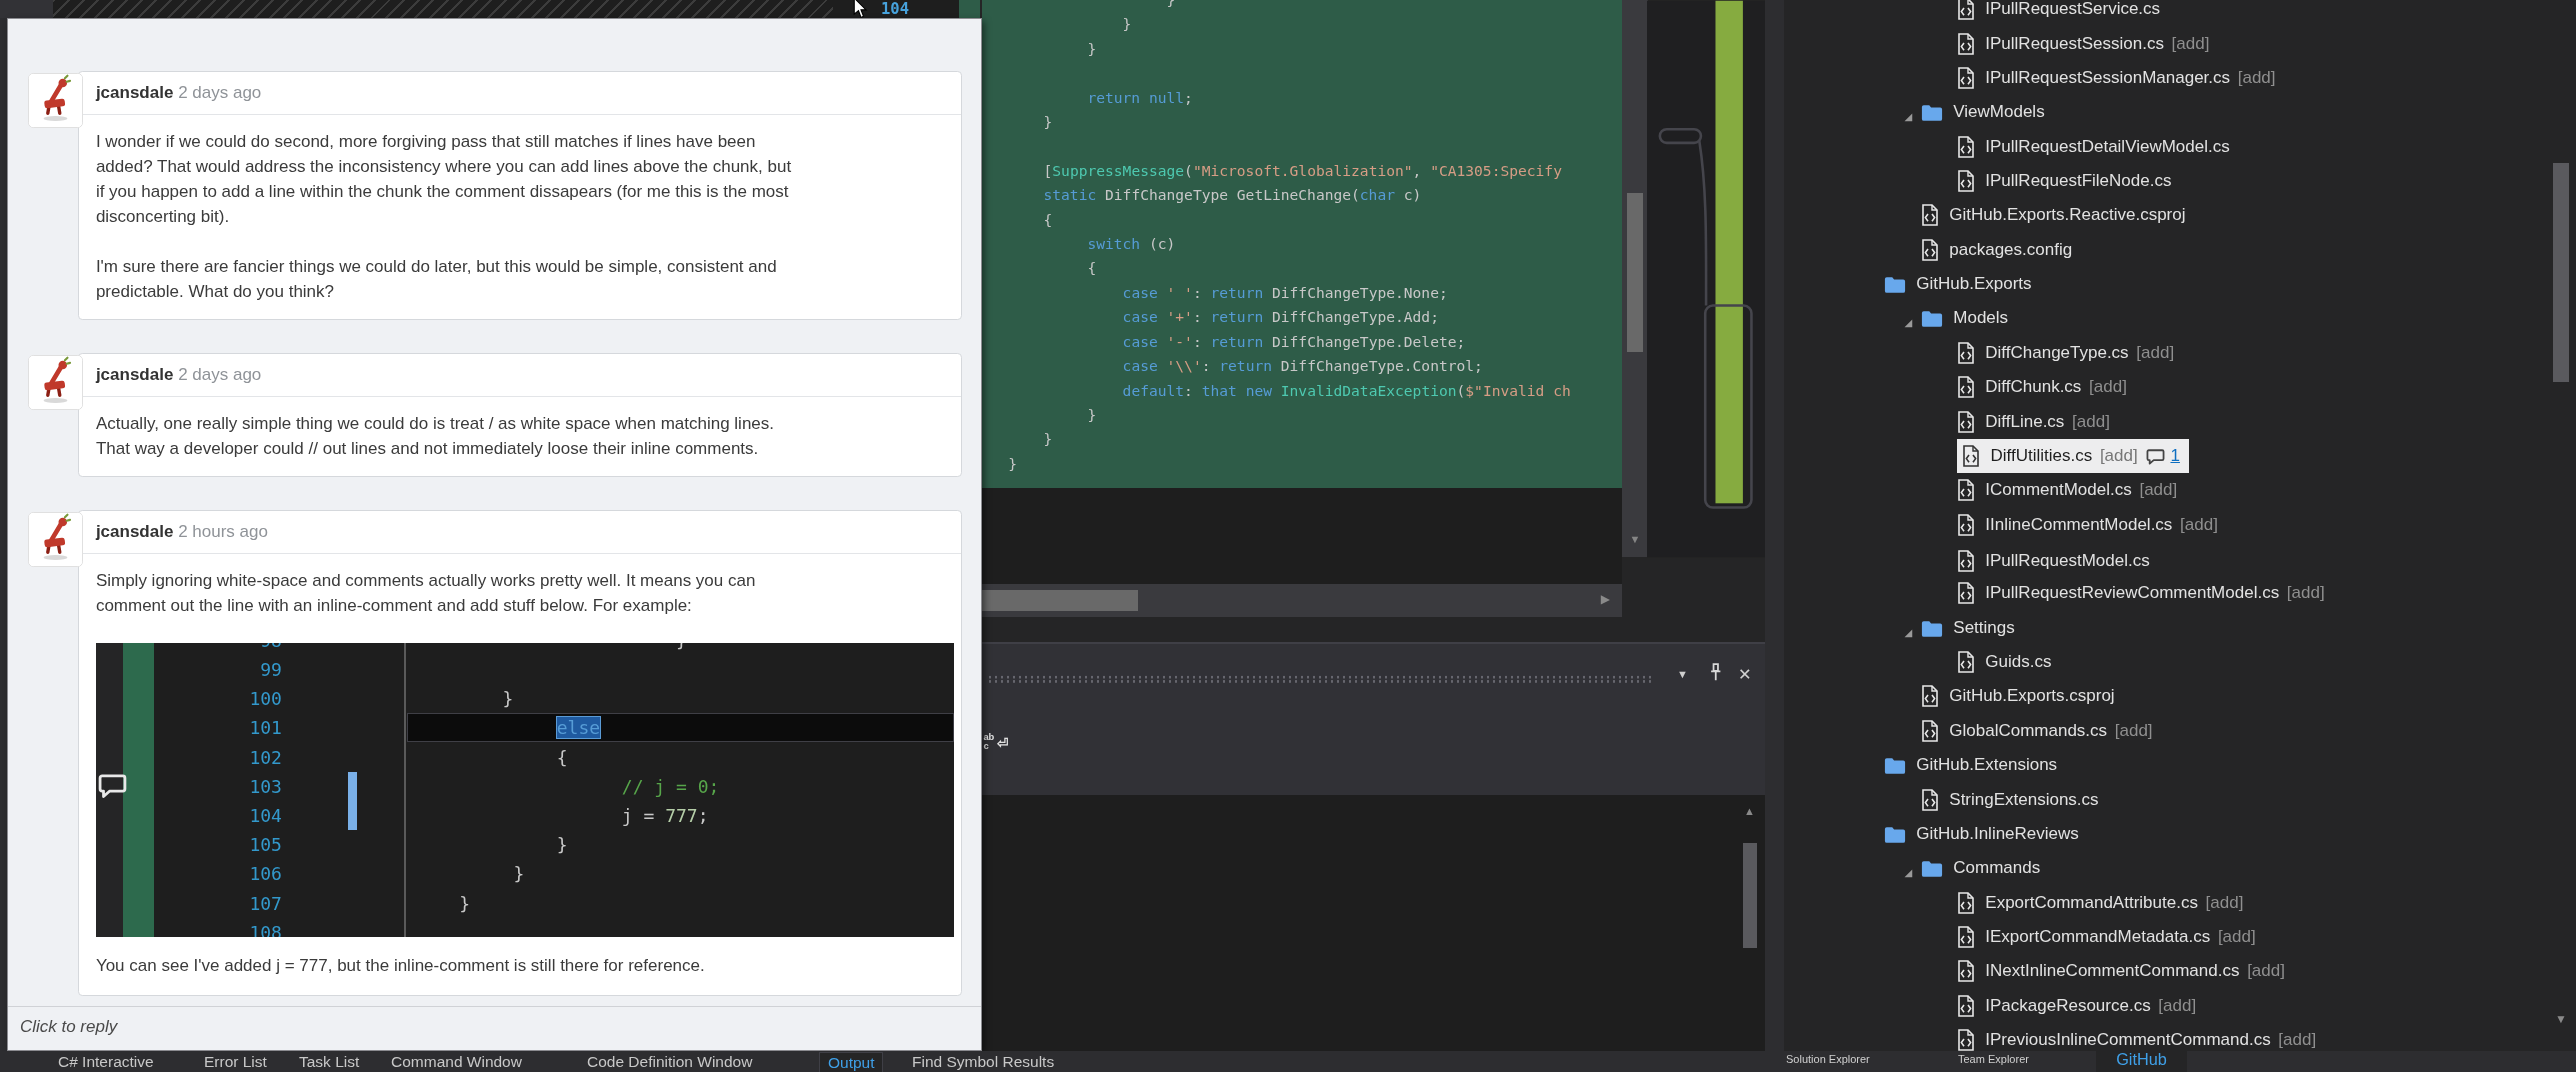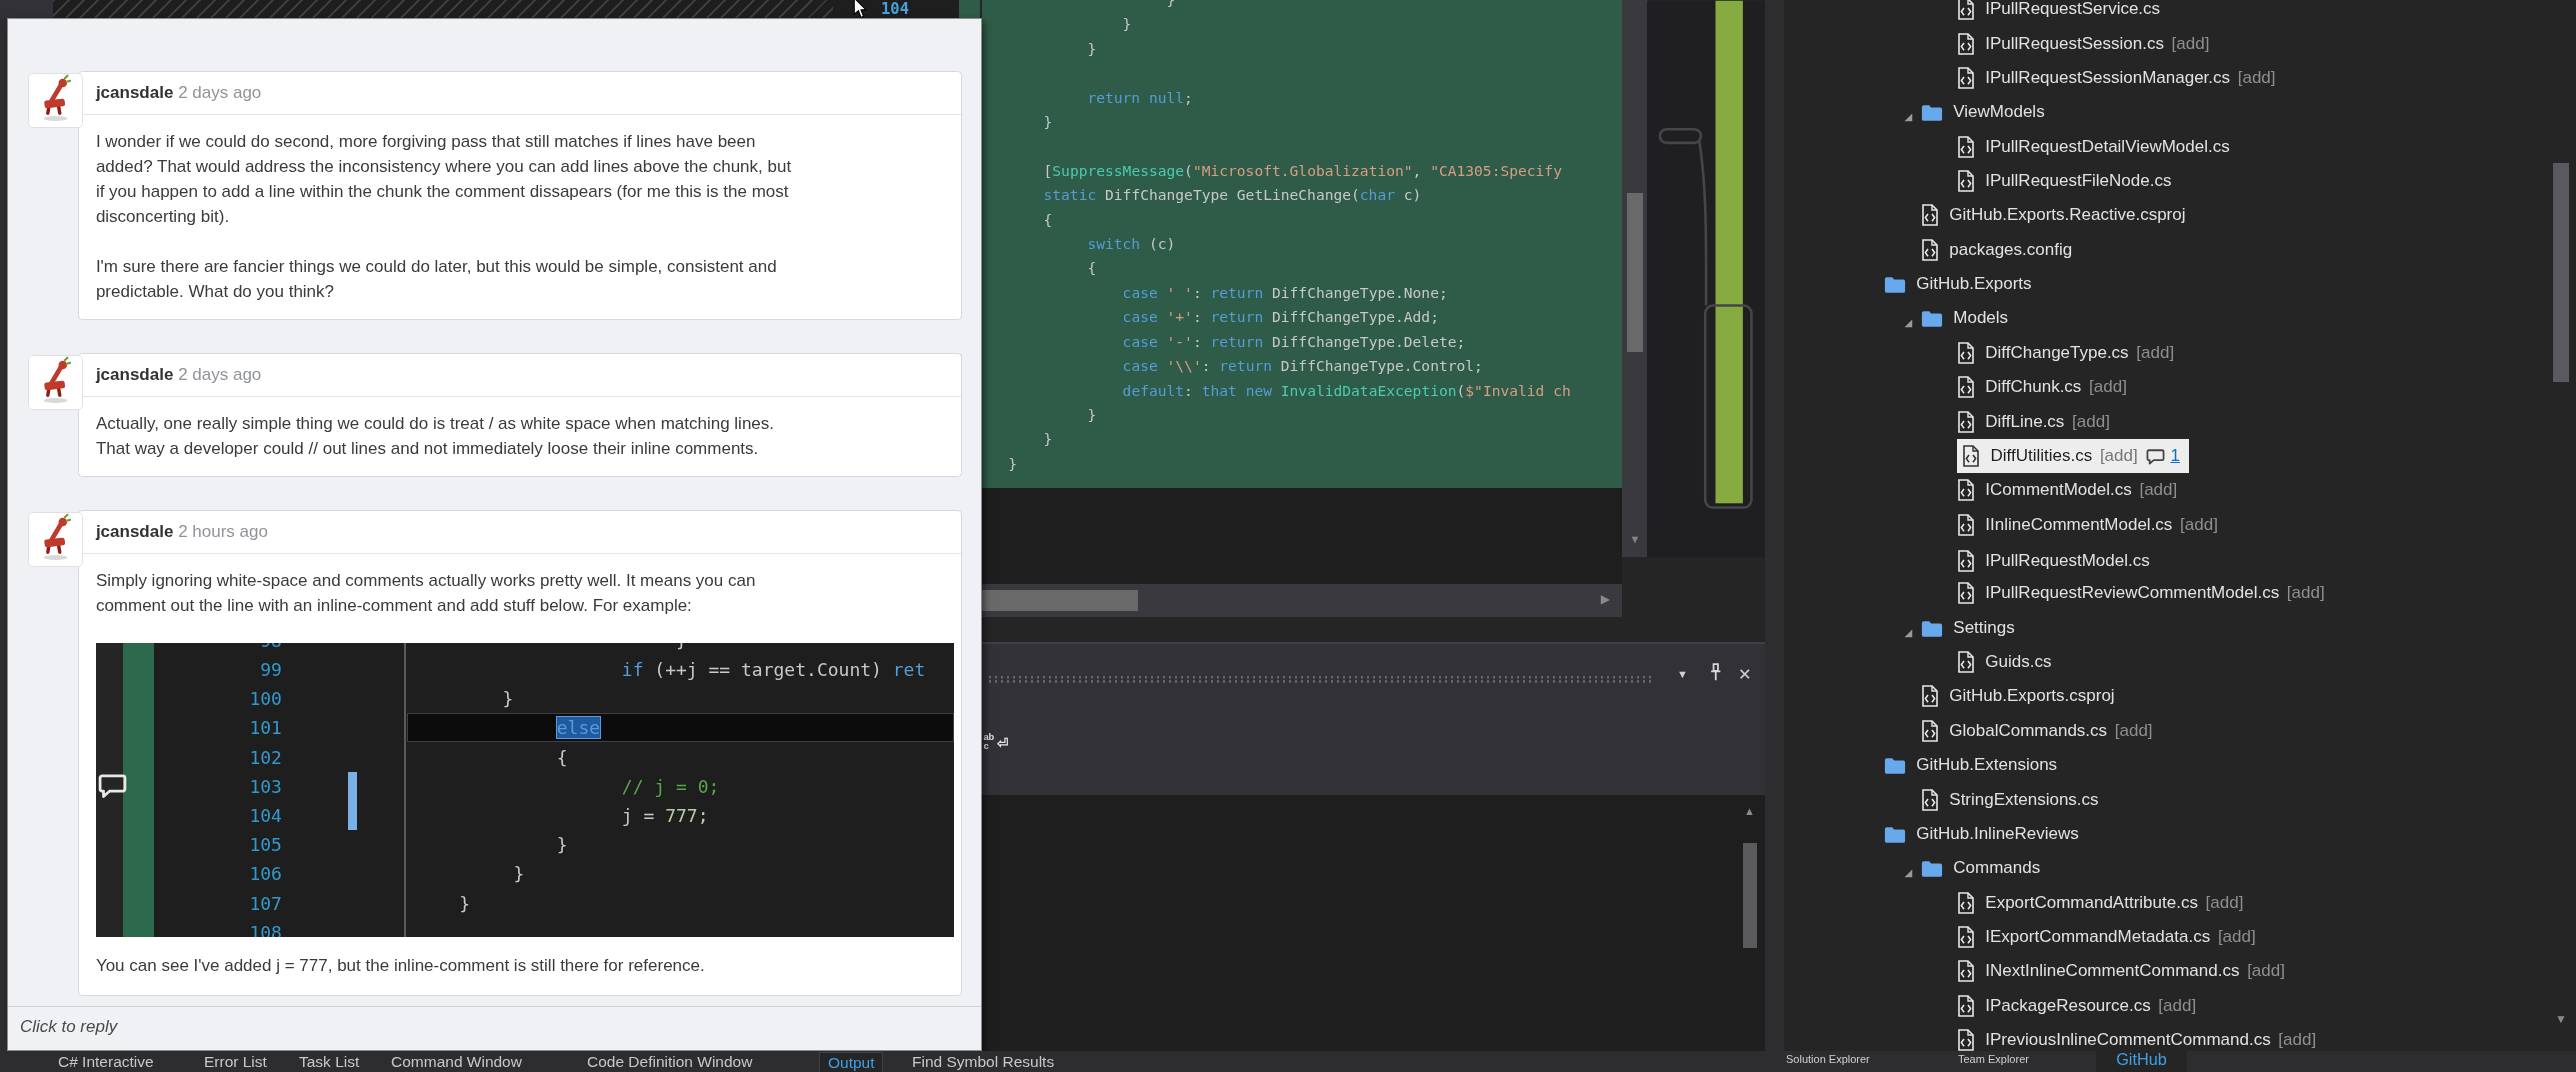--- a/index.html
+++ b/index.html
@@ -634,21 +634,20 @@
 comment out the line with an inline-comment and add stuff below. For example:</p>
               <div class="snippet">
        <div class="marg"></div>
        <div class="gut"></div>
        <div class="row" style="top:-17px">
         <span class="num">98</span>
         <span class="code">                        <span class="tk-p">}</span></span>
                 </div>
                 <div class="row" style="top:12px">
         <span class="num">99</span>
-        <span class="code">                   <span class="tk-k">if</span><span class="tk-p"> (++j == target.Count) </span><span class="tk-k">ret</span></span>
                 </div>
                 <div class="row" style="top:41px">
         <span class="num">100</span>
         <span class="code">        <span class="tk-p">}</span></span>
                 </div>
                 <div class="hl-row" style="top:70px"></div>
                 <div class="row" style="top:70px">
         <span class="num">101</span>
         <span class="code">             <span class="sel"><span class="tk-k">else</span></span></span>
                 </div>

